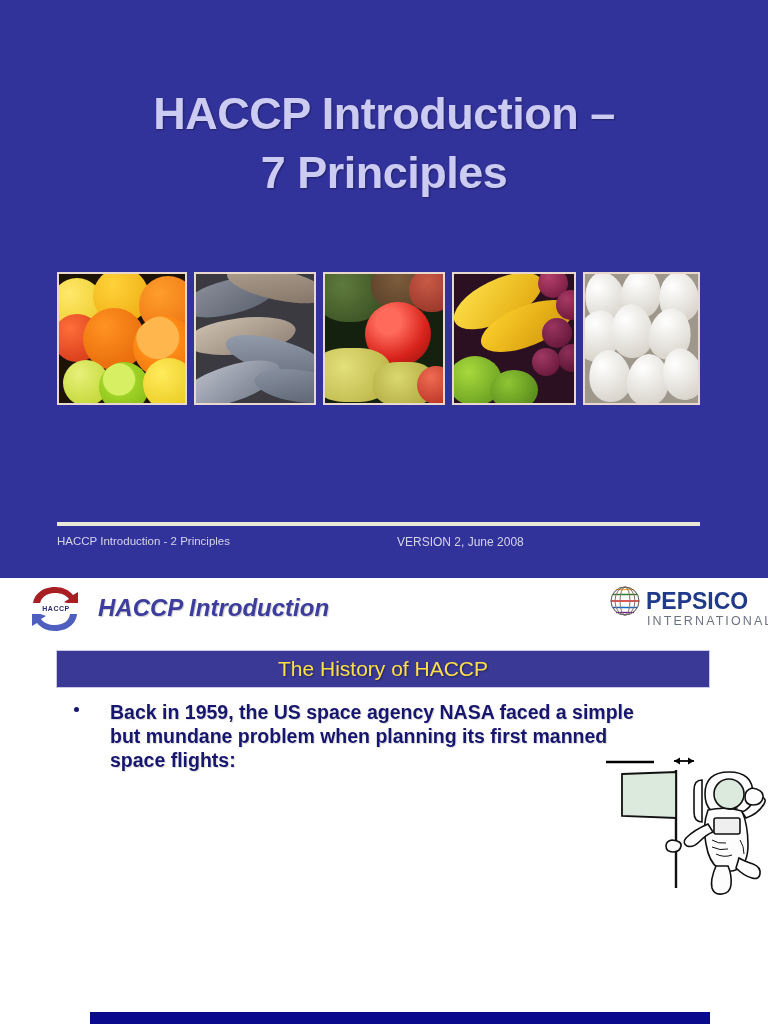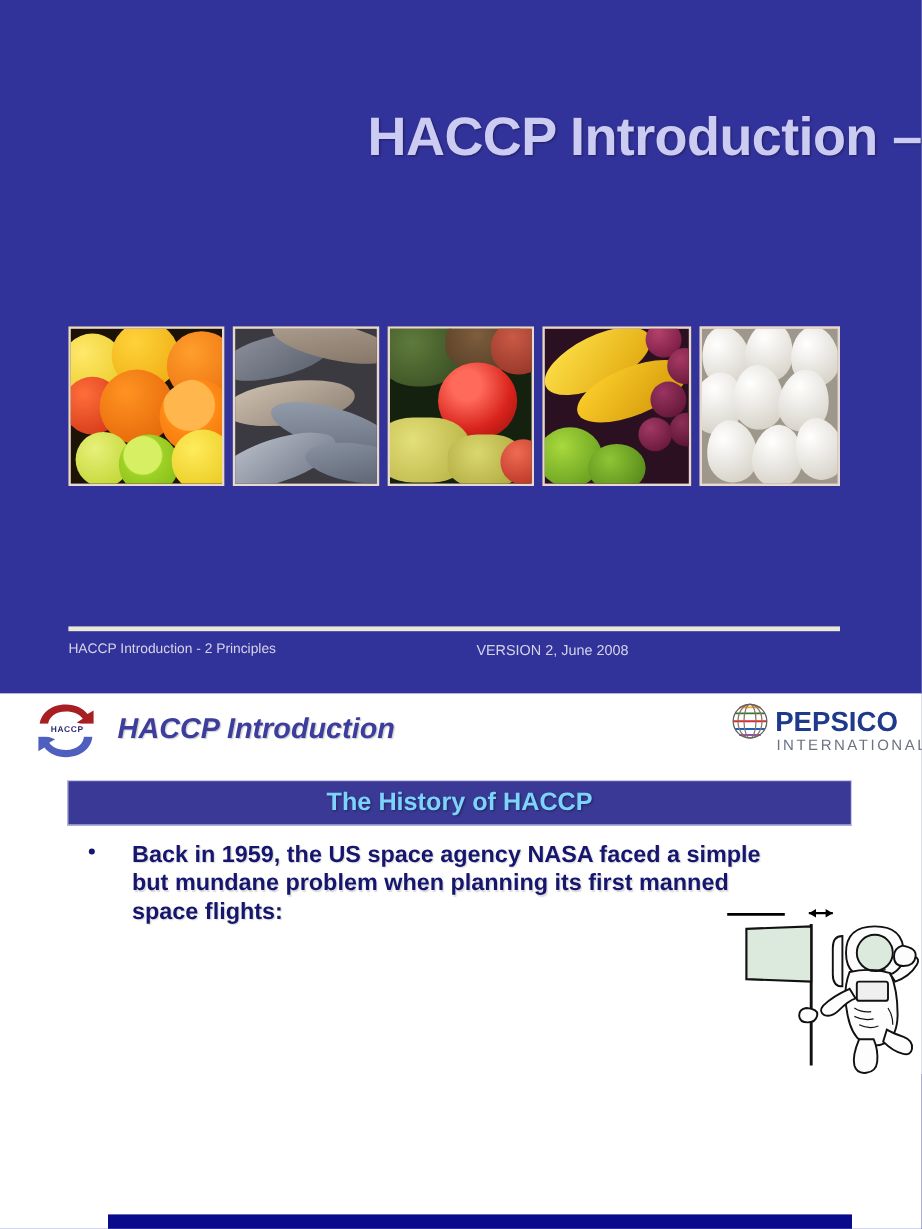--- a/index.html
+++ b/index.html
@@ -12,21 +12,21 @@
   }
 
   
   .slide1 {
     position:absolute; left:0; top:0; width:768px; height:578px;
     background:#32329b;
     overflow:hidden;
   }
   .s1-title {
     position:absolute; left:0; top:84px; width:768px;
-    text-align:right;
+    text-align:center;
     color:#ccccf2;
     font-size:45px;
     font-weight:bold;
     line-height:1.32;
     letter-spacing:-0.5px;
     text-shadow:1px 1px 2px rgba(0,0,0,.35);
   }
   .s1-title .ln { display:block; }
 
   
@@ -149,21 +149,21 @@
     font-size:12.5px; color:#6b7280; letter-spacing:2.1px;
   }
 
   .s2-banner {
     position:absolute; left:56px; top:650px; width:654px; height:38px;
     background:#3a3a96;
     border:1px solid #c9c9e8;
     display:flex; align-items:center; justify-content:center;
   }
   .s2-banner span {
-    color:#7dd3fc; font-size:21px; font-weight:bold;
+    color:#fde047; font-size:21px; font-weight:normal;
     text-shadow:1px 1px 2px rgba(0,0,0,.4);
   }
 
   .bullets { position:absolute; left:64px; top:122px; width:580px; }
   .bullet { position:relative; padding-left:46px; margin-bottom:17px; }
   .bullet .dot {
     position:absolute; left:10px; top:7px;
     width:5px; height:5px; background:#16166e; border-radius:50%;
   }
   .bullet p {
@@ -183,20 +183,21 @@
     background:#0a0a8c;
   }
 </style>
 </head>
 <body>
 
 <div class="slide1">
 
   <div class="s1-title">
     <span class="ln">HACCP Introduction –</span>
+    <span class="ln">7 Principles</span>
   </div>
 
   <div class="photo-strip">
 
     <div class="ph p1">
       <i class="c1"></i>
         <i class="c2"></i>
         <i class="c3"></i>
         <i class="c4"></i>
         <i class="c5"></i>

